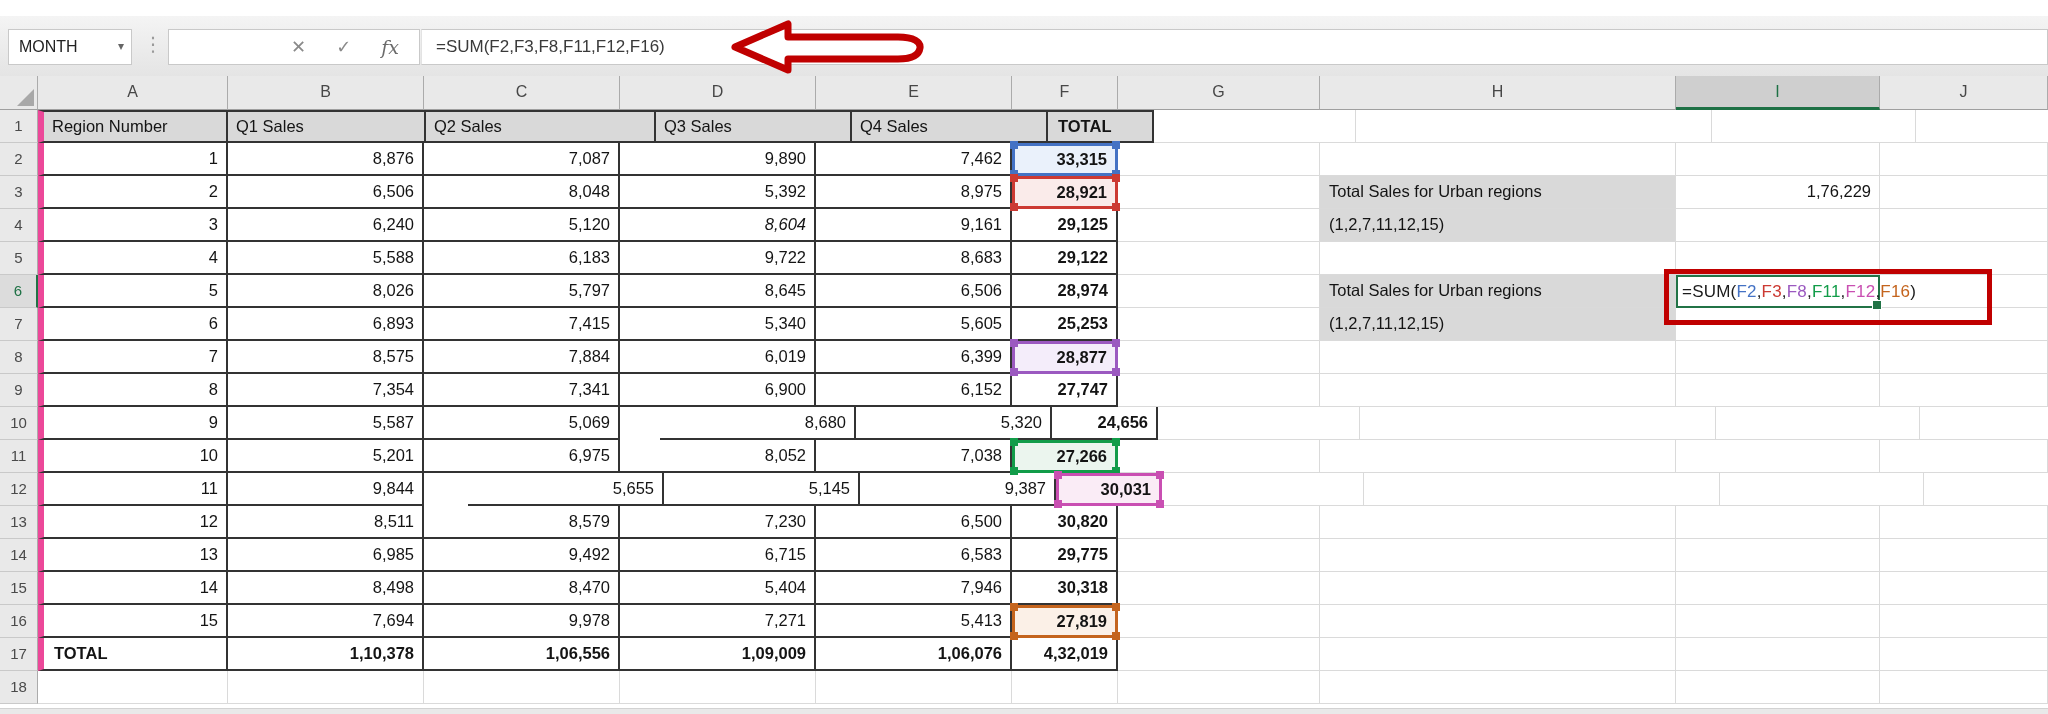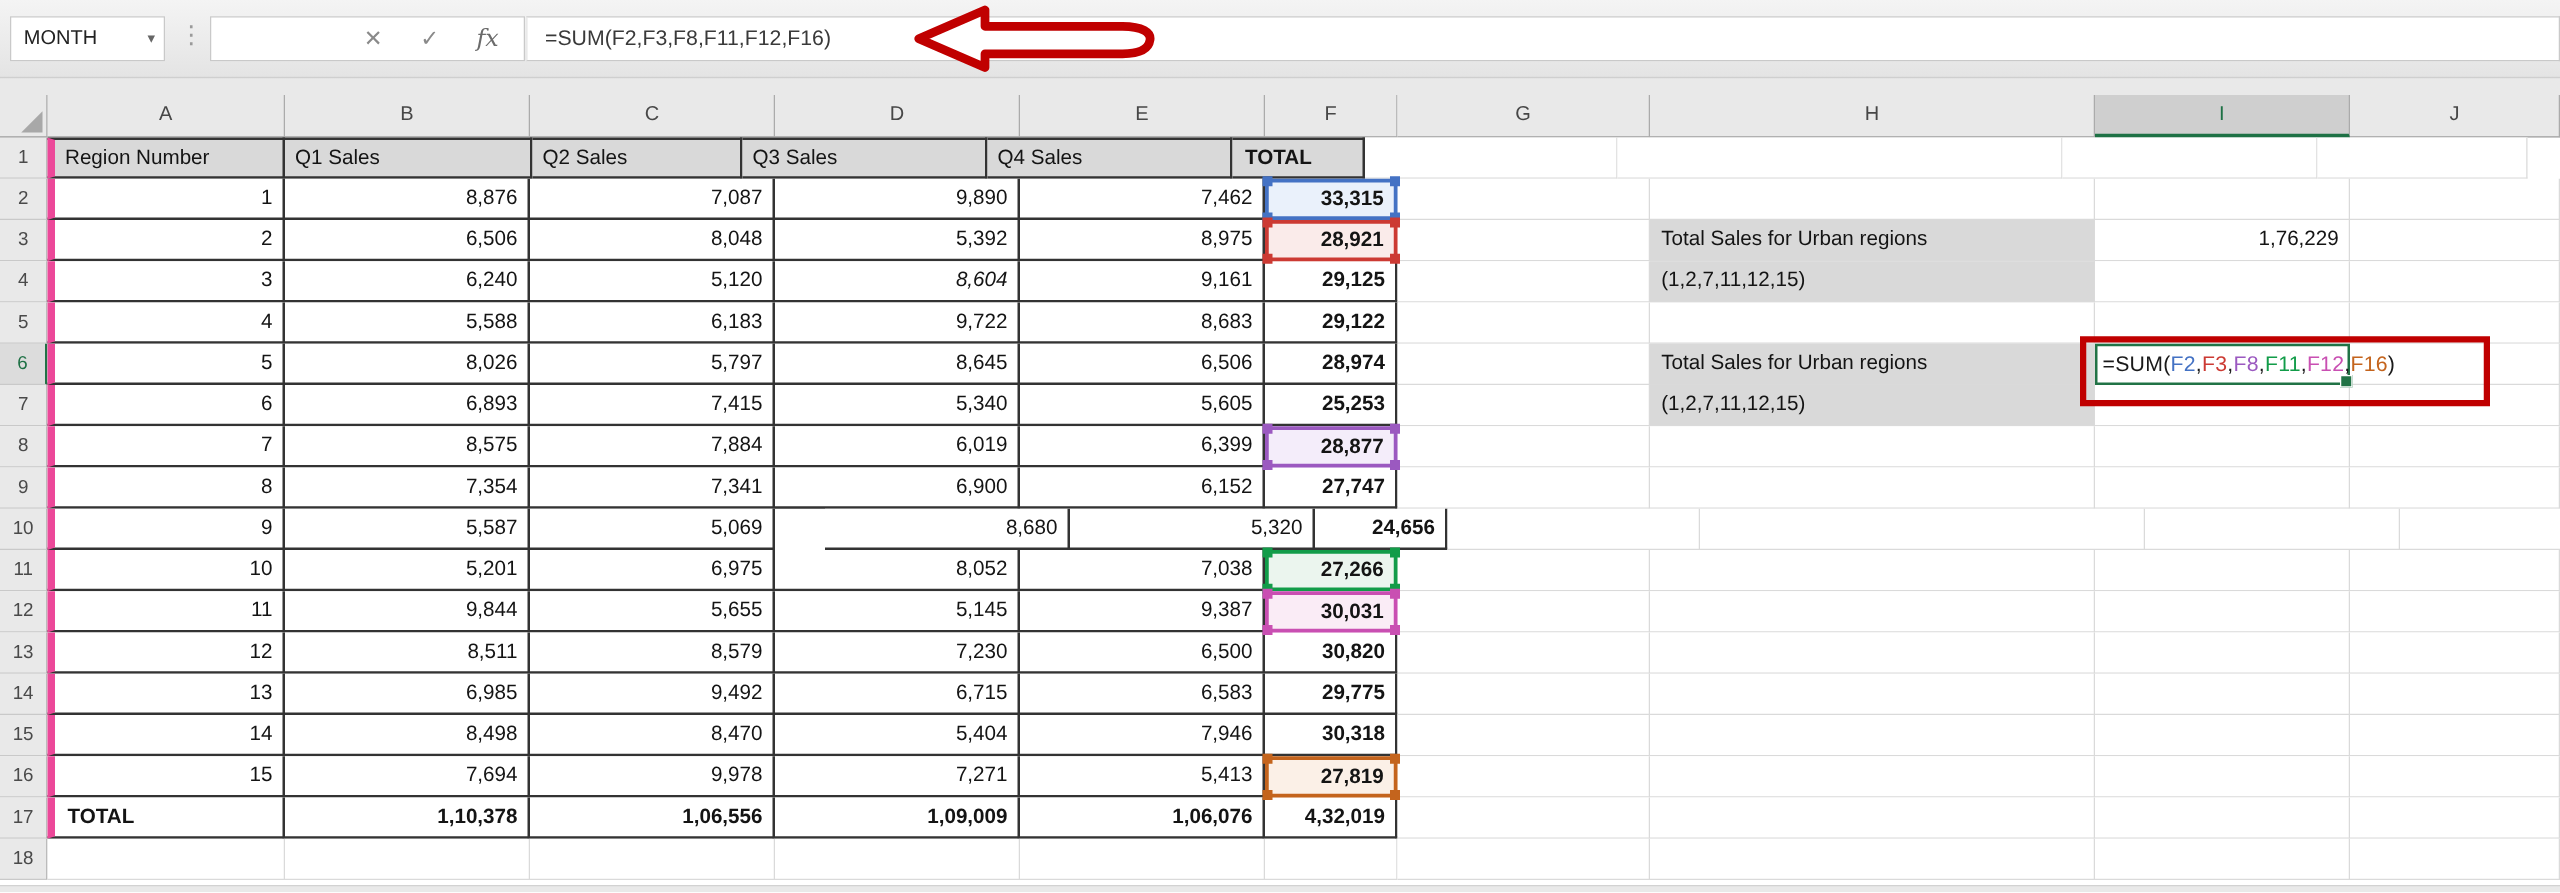--- a/index.html
+++ b/index.html
@@ -1,20 +1,20 @@
 <!DOCTYPE html>
 <html><head>
 <meta charset="utf-8">
 <style>
   html,body{margin:0;padding:0;background:#fff;}
   .app{position:relative;width:2048px;height:714px;background:#fff;overflow:hidden;
        font-family:"Liberation Sans",sans-serif;-webkit-font-smoothing:antialiased;}
 
   
-  .topbar{position:absolute;left:0;top:0;width:2048px;height:76px;
+  .topbar{position:absolute;left:0;top:16px;width:2048px;height:76px;
           background:linear-gradient(#f4f4f4,#e4e4e4 61px,#cfcfcf 62px,#e9e9e9 63px,#e9e9e9);}
   .namebox{position:absolute;left:8px;top:13px;width:124px;height:36px;background:#fff;
            border:1px solid #c9c9c9;box-sizing:border-box;font-size:16px;line-height:34px;
            padding-left:10px;color:#222;}
   .namebox .dd{position:absolute;right:7px;top:-1px;color:#666;font-size:12px;}
   .dots{position:absolute;left:143px;top:18px;color:#9a9a9a;font-size:20px;line-height:20px;}
   .btnpanel{position:absolute;left:168px;top:13px;width:252px;height:36px;background:#fff;
             border:1px solid #c9c9c9;box-sizing:border-box;display:flex;align-items:center;
             justify-content:flex-end;gap:30px;padding-right:20px;}
   .fbtn{color:#8a8a8a;font-size:18px;cursor:default;}
@@ -107,21 +107,21 @@
         <div class="colhead" style="width: 202px;">G</div>
         <div class="colhead" style="width: 356px;">H</div>
         <div class="colhead sel" style="width: 204px;">I</div>
         <div class="colhead" style="width: 168px;">J</div>
       </div>
     <div id="grid">
         <div class="gridrow">
           <div class="rowhead">1</div>
           <div class="cell tbl ttop th tleft" style="width: 190px;">Region Number</div>
           <div class="cell tbl ttop th" style="width: 198px;">Q1 Sales</div>
-          <div class="cell tbl ttop th" style="width: 168px;">Q2 Sales</div>
+          <div class="cell tbl ttop th" style="width: 230px;">Q2 Sales</div>
           <div class="cell tbl ttop th" style="width: 196px;">Q3 Sales</div>
           <div class="cell tbl ttop th" style="width: 196px;">Q4 Sales</div>
           <div class="cell tbl ttop th bold" style="width: 106px;">TOTAL</div>
           <div class="cell" style="width: 202px;"></div>
           <div class="cell" style="width: 356px;"></div>
           <div class="cell" style="width: 204px;"></div>
           <div class="cell" style="width: 168px;"></div>
         </div>
         <div class="gridrow">
           <div class="rowhead">2</div>
@@ -253,21 +253,21 @@
           <div class="cell tbl num bold refc" style="width: 106px; border-color: rgb(18, 156, 73); background: rgb(235, 245, 238);">27,266<div class="hnd nw" style="background: rgb(18, 156, 73);"></div><div class="hnd ne" style="background: rgb(18, 156, 73);"></div><div class="hnd sw" style="background: rgb(18, 156, 73);"></div><div class="hnd se" style="background: rgb(18, 156, 73);"></div></div>
           <div class="cell" style="width: 202px;"></div>
           <div class="cell" style="width: 356px;"></div>
           <div class="cell" style="width: 204px;"></div>
           <div class="cell" style="width: 168px;"></div>
         </div>
         <div class="gridrow">
           <div class="rowhead">12</div>
           <div class="cell tbl tleft num" style="width: 190px;">11</div>
           <div class="cell tbl num" style="width: 196px;">9,844</div>
-          <div class="cell tbl num" style="width: 196px;">5,655</div>
+          <div class="cell tbl num" style="width: 196px; margin-left: 44px;">5,655</div>
           <div class="cell tbl num" style="width: 196px;">5,145</div>
           <div class="cell tbl num" style="width: 196px;">9,387</div>
           <div class="cell tbl num bold refc" style="width: 106px; border-color: rgb(201, 79, 178); background: rgb(250, 236, 246);">30,031<div class="hnd nw" style="background: rgb(201, 79, 178);"></div><div class="hnd ne" style="background: rgb(201, 79, 178);"></div><div class="hnd sw" style="background: rgb(201, 79, 178);"></div><div class="hnd se" style="background: rgb(201, 79, 178);"></div></div>
           <div class="cell" style="width: 202px;"></div>
           <div class="cell" style="width: 356px;"></div>
           <div class="cell" style="width: 204px;"></div>
           <div class="cell" style="width: 168px;"></div>
         </div>
         <div class="gridrow">
           <div class="rowhead">13</div>

